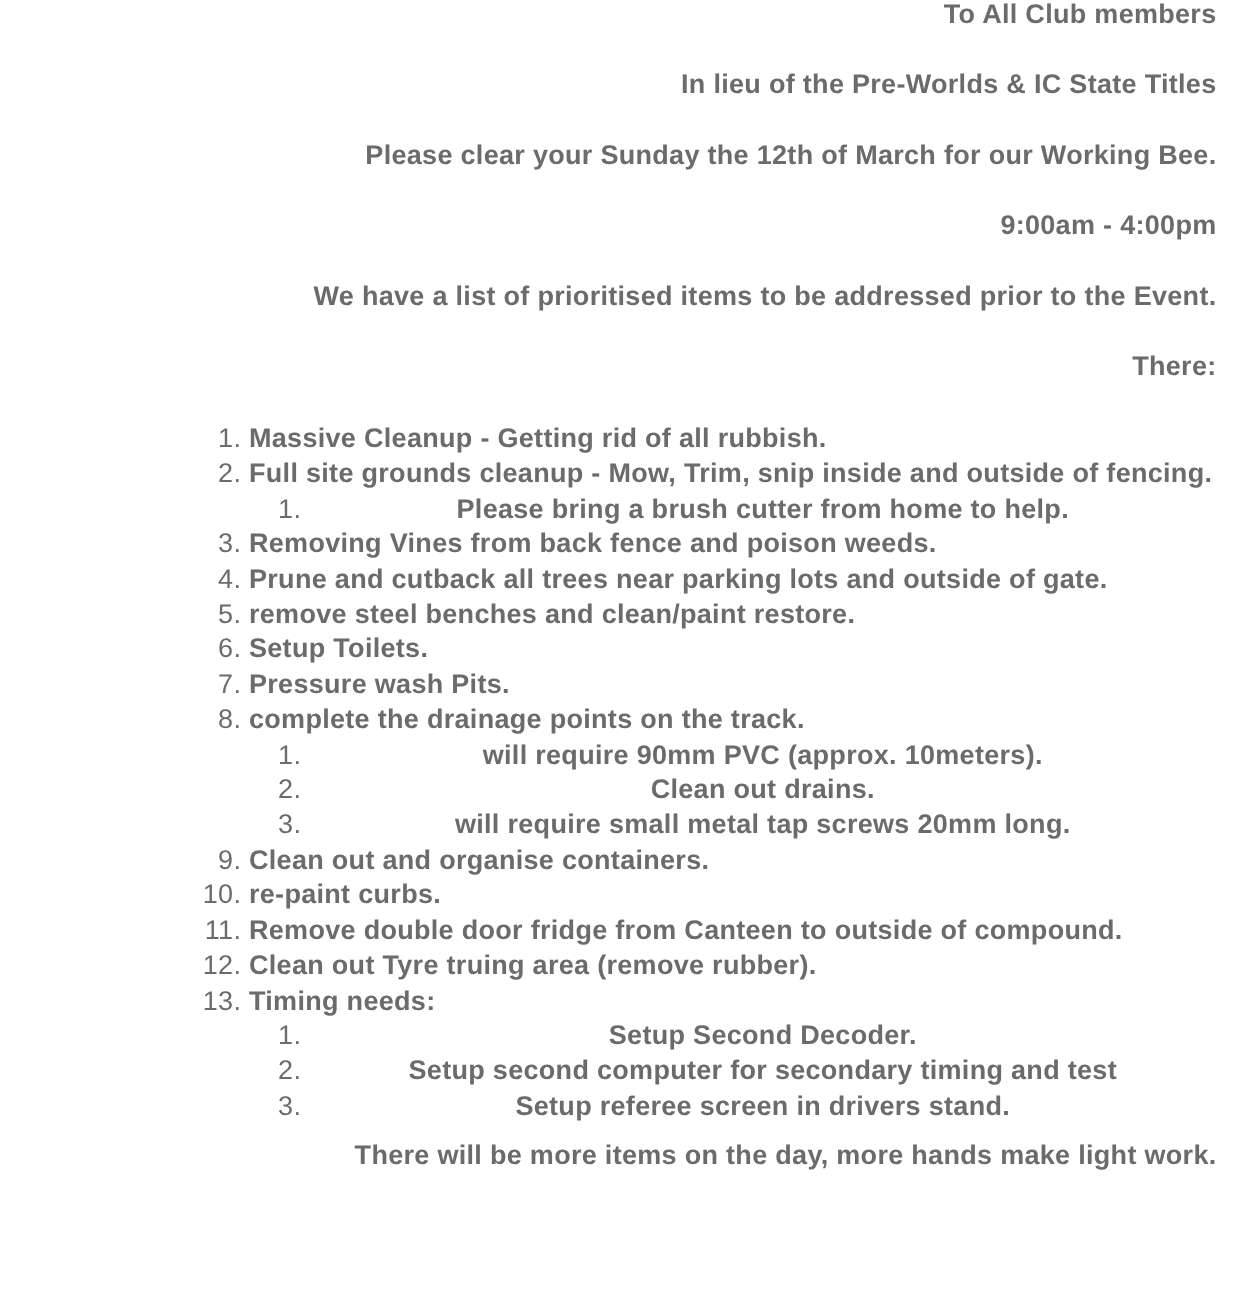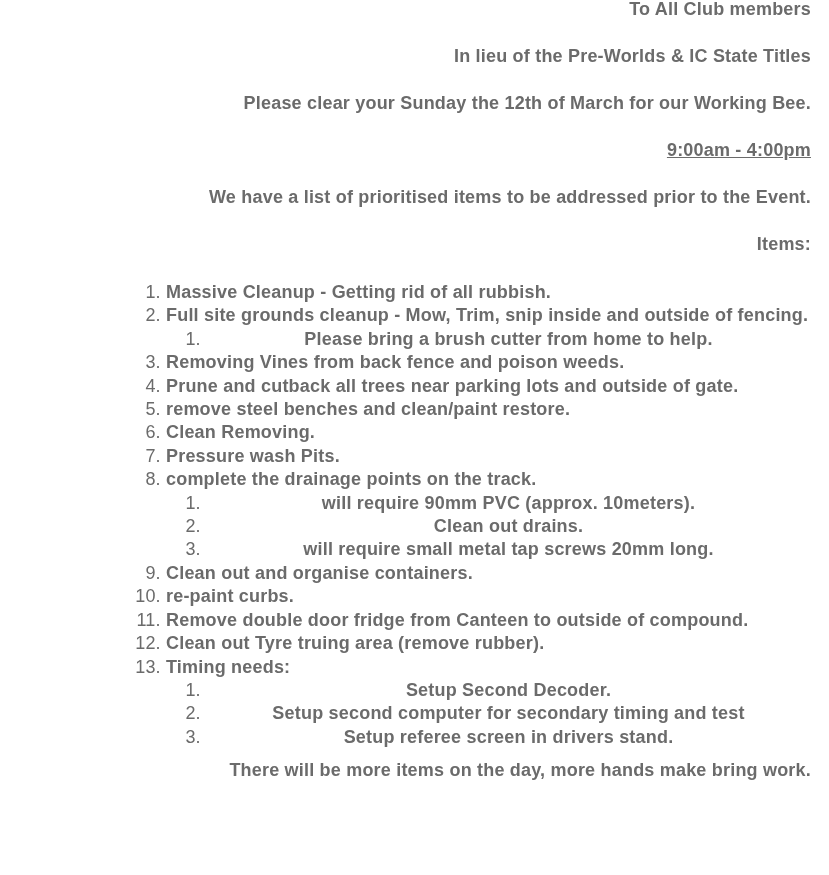--- a/index.html
+++ b/index.html
@@ -30,21 +30,21 @@
     font-weight: 700;
     color: var(--text-bold);
     letter-spacing: 0.2px;
     white-space: nowrap;
     text-align: right;
   }
   .page p.first { margin-top: -2px; }
   
   .page p.indent-to   { margin-left: 159px; }  
   .page p.indent-lieu { margin-left: 82px; }   
-  .page p.indent-time { margin-left: 117px; text-decoration: underline; }  
+  .page p.indent-time { margin-left: 117px; }  
   .page ol {
     list-style: decimal outside;
     margin: 0 0 11px 0;
     padding: 0 0 0 40px;
     font-size: 18px;
     color: var(--text-bold);
     letter-spacing: 0.2px;
   }
   .page ol ol { margin: 0; padding-left: 40px; text-align: center; }
   .page li {
@@ -60,42 +60,42 @@
 </style>
 </head>
 <body>
 
 <div class="page">
   <p class="first indent-to">To All Club members</p>
   <p class="indent-lieu">In lieu of the Pre-Worlds &amp; IC State Titles</p>
   <p>Please clear your Sunday the 12th of March for our Working Bee.</p>
   <p class="indent-time">9:00am - 4:00pm</p>
   <p>We have a list of prioritised items to be addressed prior to the Event.</p>
-  <p>Items:</p>
+  <p>There:</p>
 
   <ol id="items-list">
       <li><b>Massive Cleanup - Getting rid of all rubbish.</b></li>
       <li><b>Full site grounds cleanup - Mow, Trim, snip inside and outside of fencing.</b><ol>
           <li><b>Please bring a brush cutter from home to help.</b></li>
         </ol></li>
       <li><b>Removing Vines from back fence and poison weeds.</b></li>
       <li><b>Prune and cutback all trees near parking lots and outside of gate.</b></li>
       <li><b>remove steel benches and clean/paint restore.</b></li>
-      <li><b>Clean Removing.</b></li>
+      <li><b>Setup Toilets.</b></li>
       <li><b>Pressure wash Pits.</b></li>
       <li><b>complete the drainage points on the track.</b><ol>
           <li><b>will require 90mm PVC (approx. 10meters).</b></li>
           <li><b>Clean out drains.</b></li>
           <li><b>will require small metal tap screws 20mm long.</b></li>
         </ol></li>
       <li><b>Clean out and organise containers.</b></li>
       <li><b>re-paint curbs.</b></li>
       <li><b>Remove double door fridge from Canteen to outside of compound.</b></li>
       <li><b>Clean out Tyre truing area (remove rubber).</b></li>
       <li><b>Timing needs:</b><ol>
           <li><b>Setup Second Decoder.</b></li>
           <li><b>Setup second computer for secondary timing and test</b></li>
           <li><b>Setup referee screen in drivers stand.</b></li>
         </ol></li>
     </ol>
 
-  <p>There will be more items on the day, more hands make bring work.</p>
+  <p>There will be more items on the day, more hands make light work.</p>
 </div>
 
 </body></html>

